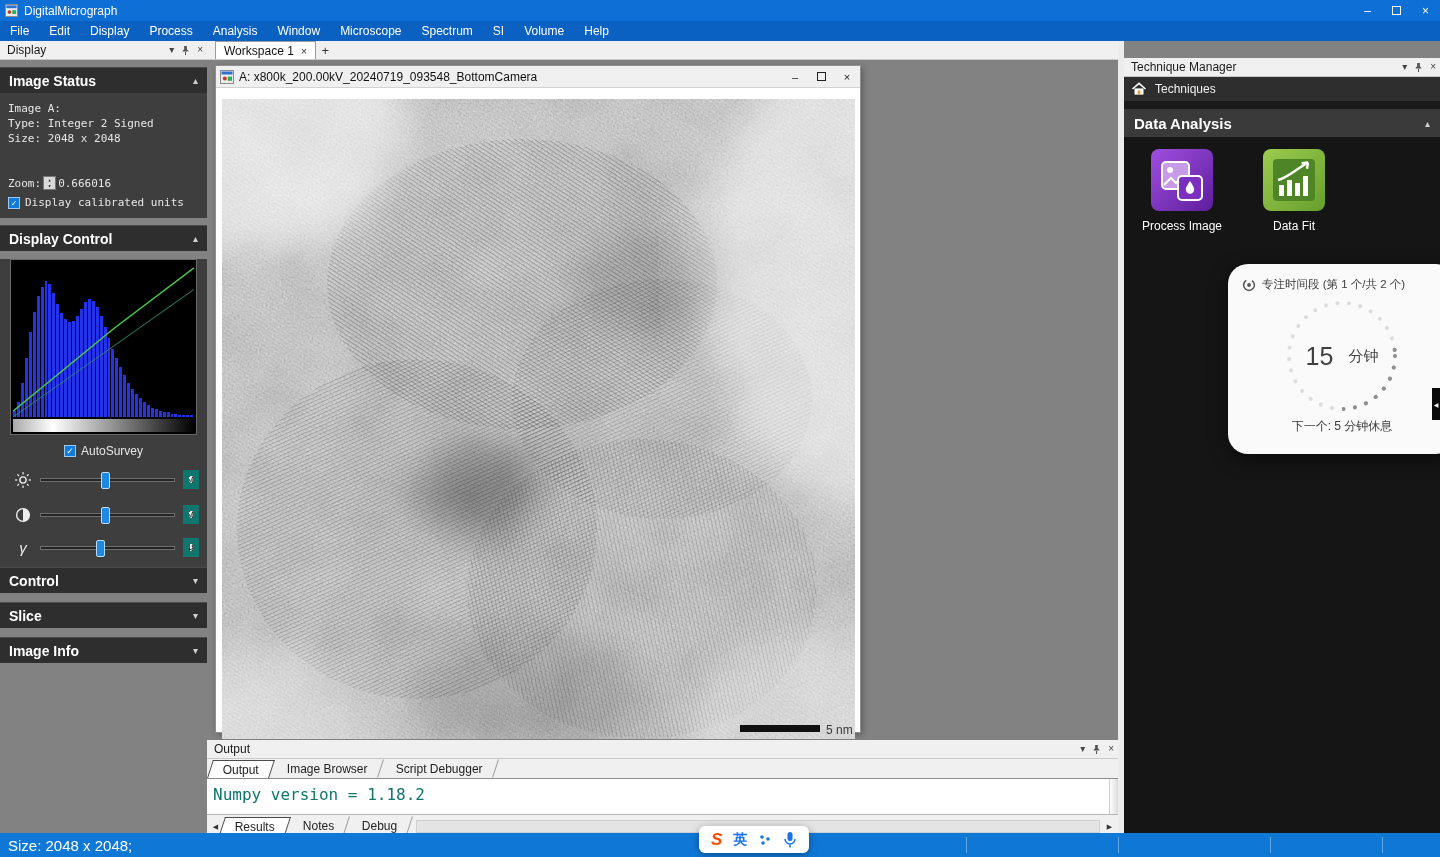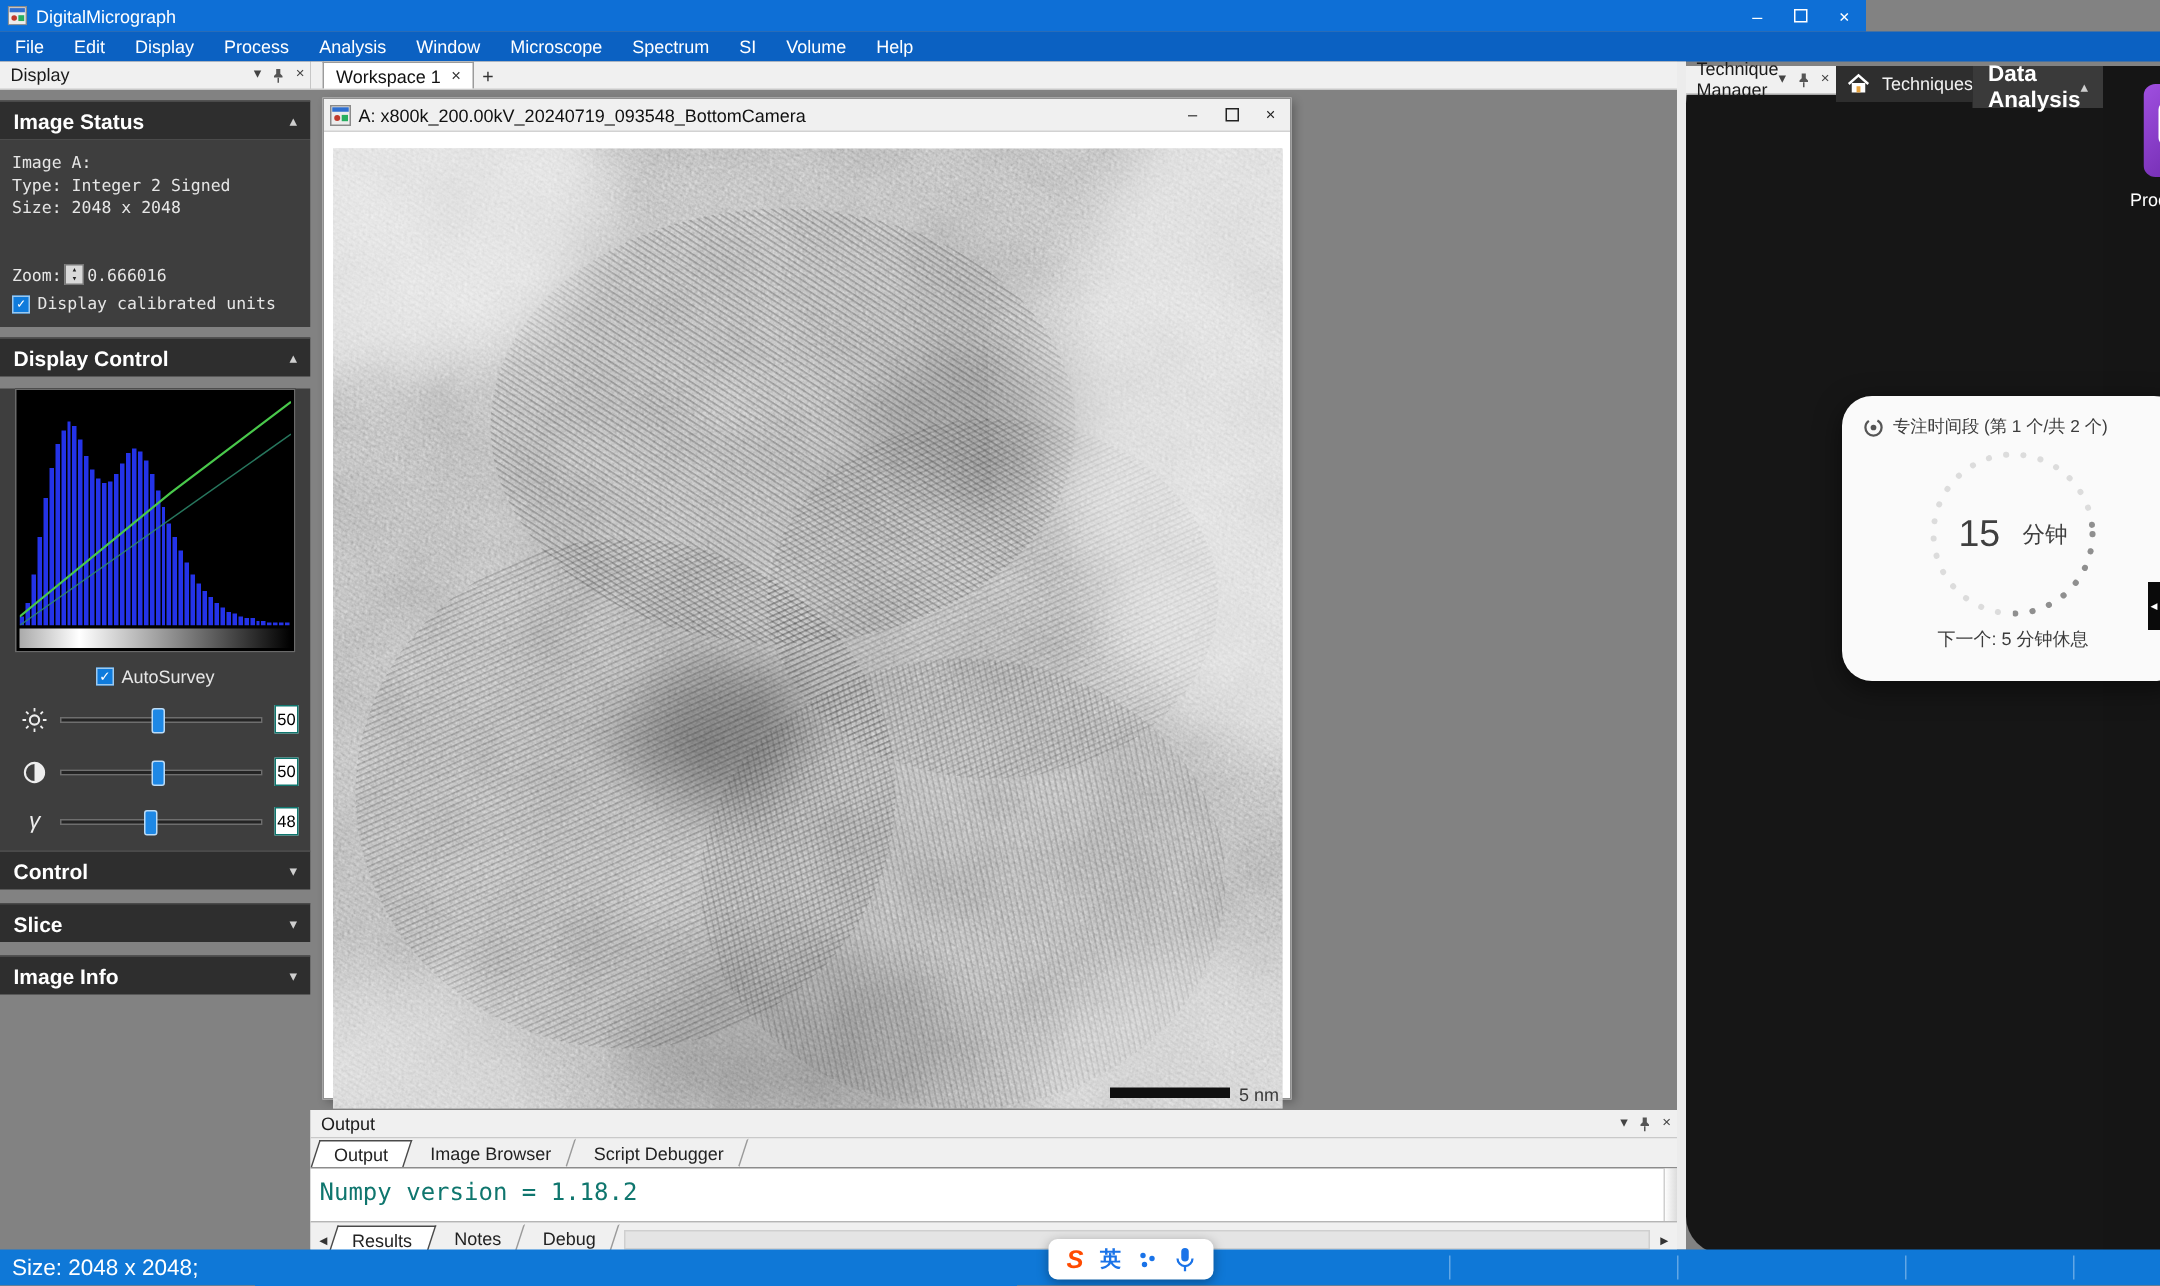--- a/index.html
+++ b/index.html
@@ -1,21 +1,21 @@
 <!DOCTYPE html>
 <html><head>
 <meta charset="utf-8">
 <style>
   * { margin:0; padding:0; box-sizing:border-box; }
   html,body { width:1440px; height:857px; overflow:hidden; }
   body { font-family:"Liberation Sans",sans-serif; background:#828282; position:relative; font-size:12px; }
   .app { position:absolute; inset:0; }
 
   
-  .titlebar { position:absolute; left:0; top:0; width:1244px; height:21px; background:#0e6fd6; color:#fff; display:flex; align-items:center; }
+  .titlebar { position:absolute; left:0; top:0; width:1440px; height:21px; background:#0e6fd6; color:#fff; display:flex; align-items:center; }
   .titlebar .app-icon { width:13px; height:13px; margin:0 6px 0 5px; }
   .app-title { font-size:12px; }
   .win-btns { margin-left:auto; display:flex; height:100%; }
   .win-btn { width:29px; display:flex; align-items:center; justify-content:center; color:#fff; font-size:12px; cursor:default; }
   .maxbox { width:9px; height:9px; border:1px solid #fff; display:inline-block; }
 
   
   .menubar { position:absolute; left:0; top:21px; width:1440px; height:20px; background:#0b61c2; display:flex; align-items:stretch; }
   .menu-item { color:#fff; padding:0 10px; display:flex; align-items:center; font-size:12px; }
 
@@ -43,21 +43,21 @@
   .histo-bars { position:relative; flex:1; display:flex; align-items:flex-end; overflow:hidden; }
   .hbar { flex:1 1 auto; margin-right:1px; background:#2433e8; }
   .histo-lines { position:absolute; inset:0; width:100%; height:100%; }
   .histo-ramp { height:13px; margin-top:2px; background:linear-gradient(to right,#aaa,#fff 22%,#000); }
   .autosurvey { display:flex; justify-content:center; align-items:center; gap:5px; padding:5px 0 4px; font-size:12px; }
   .slider-row { display:flex; align-items:center; height:35px; padding:0 8px 0 14px; gap:8px; }
   .slider-row .sicon { width:18px; height:18px; flex:0 0 18px; text-align:center; }
   .gamma-glyph { color:#eee; font-size:15px; font-style:italic; }
   .track { position:relative; flex:1; height:4px; background:#242424; border:1px solid #6e6e6e; }
   .thumb { position:absolute; top:-7px; width:9px; height:17px; background:#1e88e5; border:1px solid #bcdcf7; border-radius:2px; }
-  .val-box { width:16px; height:19px; background:#fff; color:#000; border:1px solid #0f766e; font-size:11px; display:flex; align-items:center; justify-content:center; overflow:hidden; }
+  .val-box { width:16px; height:19px; background:#fff; color:#000; border:6px solid #0f766e; font-size:11px; display:flex; align-items:center; justify-content:center; overflow:hidden; }
 
   
   .center { position:absolute; left:207px; top:41px; width:911px; height:792px; background:#828282; }
   .ws-tabbar { height:19px; background:#f0f0f0; border-bottom:1px solid #c9c9c9; display:flex; align-items:stretch; padding-left:8px; }
   .ws-tab { background:#fff; border:1px solid #9b9b9b; border-bottom:none; display:flex; align-items:center; gap:7px; padding:0 8px; font-size:12px; color:#111; }
   .ws-tab .tclose { font-size:11px; color:#333; }
   .ws-plus { width:18px; display:flex; align-items:center; justify-content:center; color:#333; font-size:13px; }
 
   .img-window { position:absolute; left:8px; top:24px; width:646px; height:668px; background:#fff; border:1px solid #909090; box-shadow:2px 2px 6px rgba(0,0,0,.28); }
   .img-titlebar { height:22px; background:#f0f0f0; border-bottom:1px solid #d2d2d2; display:flex; align-items:center; padding-left:4px; }
@@ -77,21 +77,21 @@
   .dm-tab.active { background:#fff; border:1px solid #4a4a4a; border-bottom:none; }
   .out-content { position:relative; height:37px; background:#fff; border-top:1px solid #8c8c8c; border-bottom:1px solid #b5b5b5; padding:6px 18px 0 6px; }
   .console-text { font-family:"DejaVu Sans Mono",monospace; font-size:16px; color:#0f766e; }
   .out-scrollbar { position:absolute; right:0; top:0; bottom:0; width:9px; background:linear-gradient(to right,#fdfdfd,#dcdcdc); border-left:1px solid #cfcfcf; }
   .out-bottom { height:20px; display:flex; align-items:flex-end; background:#f0f0f0; padding:0 2px; }
   .nav-arrow { width:13px; height:16px; display:flex; align-items:center; justify-content:center; font-size:7px; color:#333; }
   .out-bottom .spacer { flex:1; height:13px; margin:0 3px 2px; background:#e4e4e4; border:1px solid #cfcfcf; }
 
   
   .splitter { position:absolute; left:1118px; top:41px; width:6px; height:792px; background:#ececec; }
-  .right-panel { position:absolute; left:1124px; top:44px; width:316px; height:792px; background:#161616; display:flex; flex-direction:row;border-radius:25px; }
+  .right-panel { position:absolute; left:1124px; top:58px; width:316px; height:792px; background:#161616; display:flex; flex-direction:column;border-radius:25px; }
   .tm-home { height:24px; background:#2e2e2e; display:flex; align-items:center; gap:8px; padding-left:7px; color:#f2f2f2; }
   .tm-home svg { width:16px; height:16px; }
   .tm-gap { height:8px; background:#1b1b1b; }
   .tm-section-header { height:28px; background:#3a3a3a; color:#fff; font-size:15px; font-weight:bold; display:flex; align-items:center; justify-content:space-between; padding:0 10px; }
   .tm-section-header .chev { font-size:10px; font-weight:normal; color:#cfcfcf; }
   .tm-tools { background:#151515; display:flex; gap:24px; padding:12px 0 14px 14px; }
   .tool { display:flex; flex-direction:column; align-items:center; gap:8px; width:88px; }
   .tool-label { color:#fff; font-size:12px; }
   .tm-rest { flex:1; background:#151515; }
 

